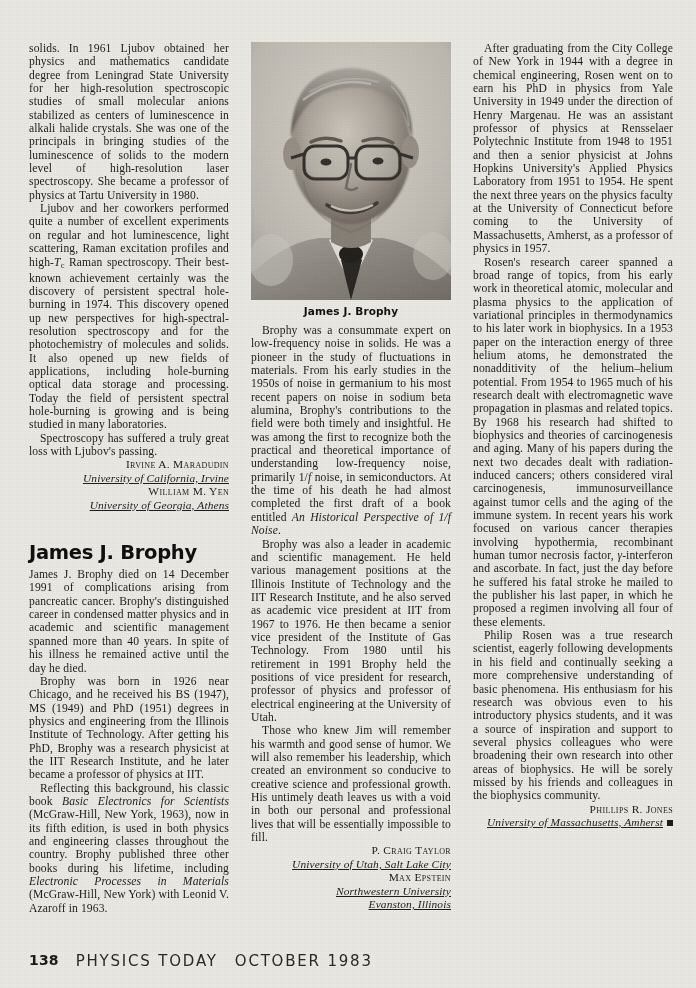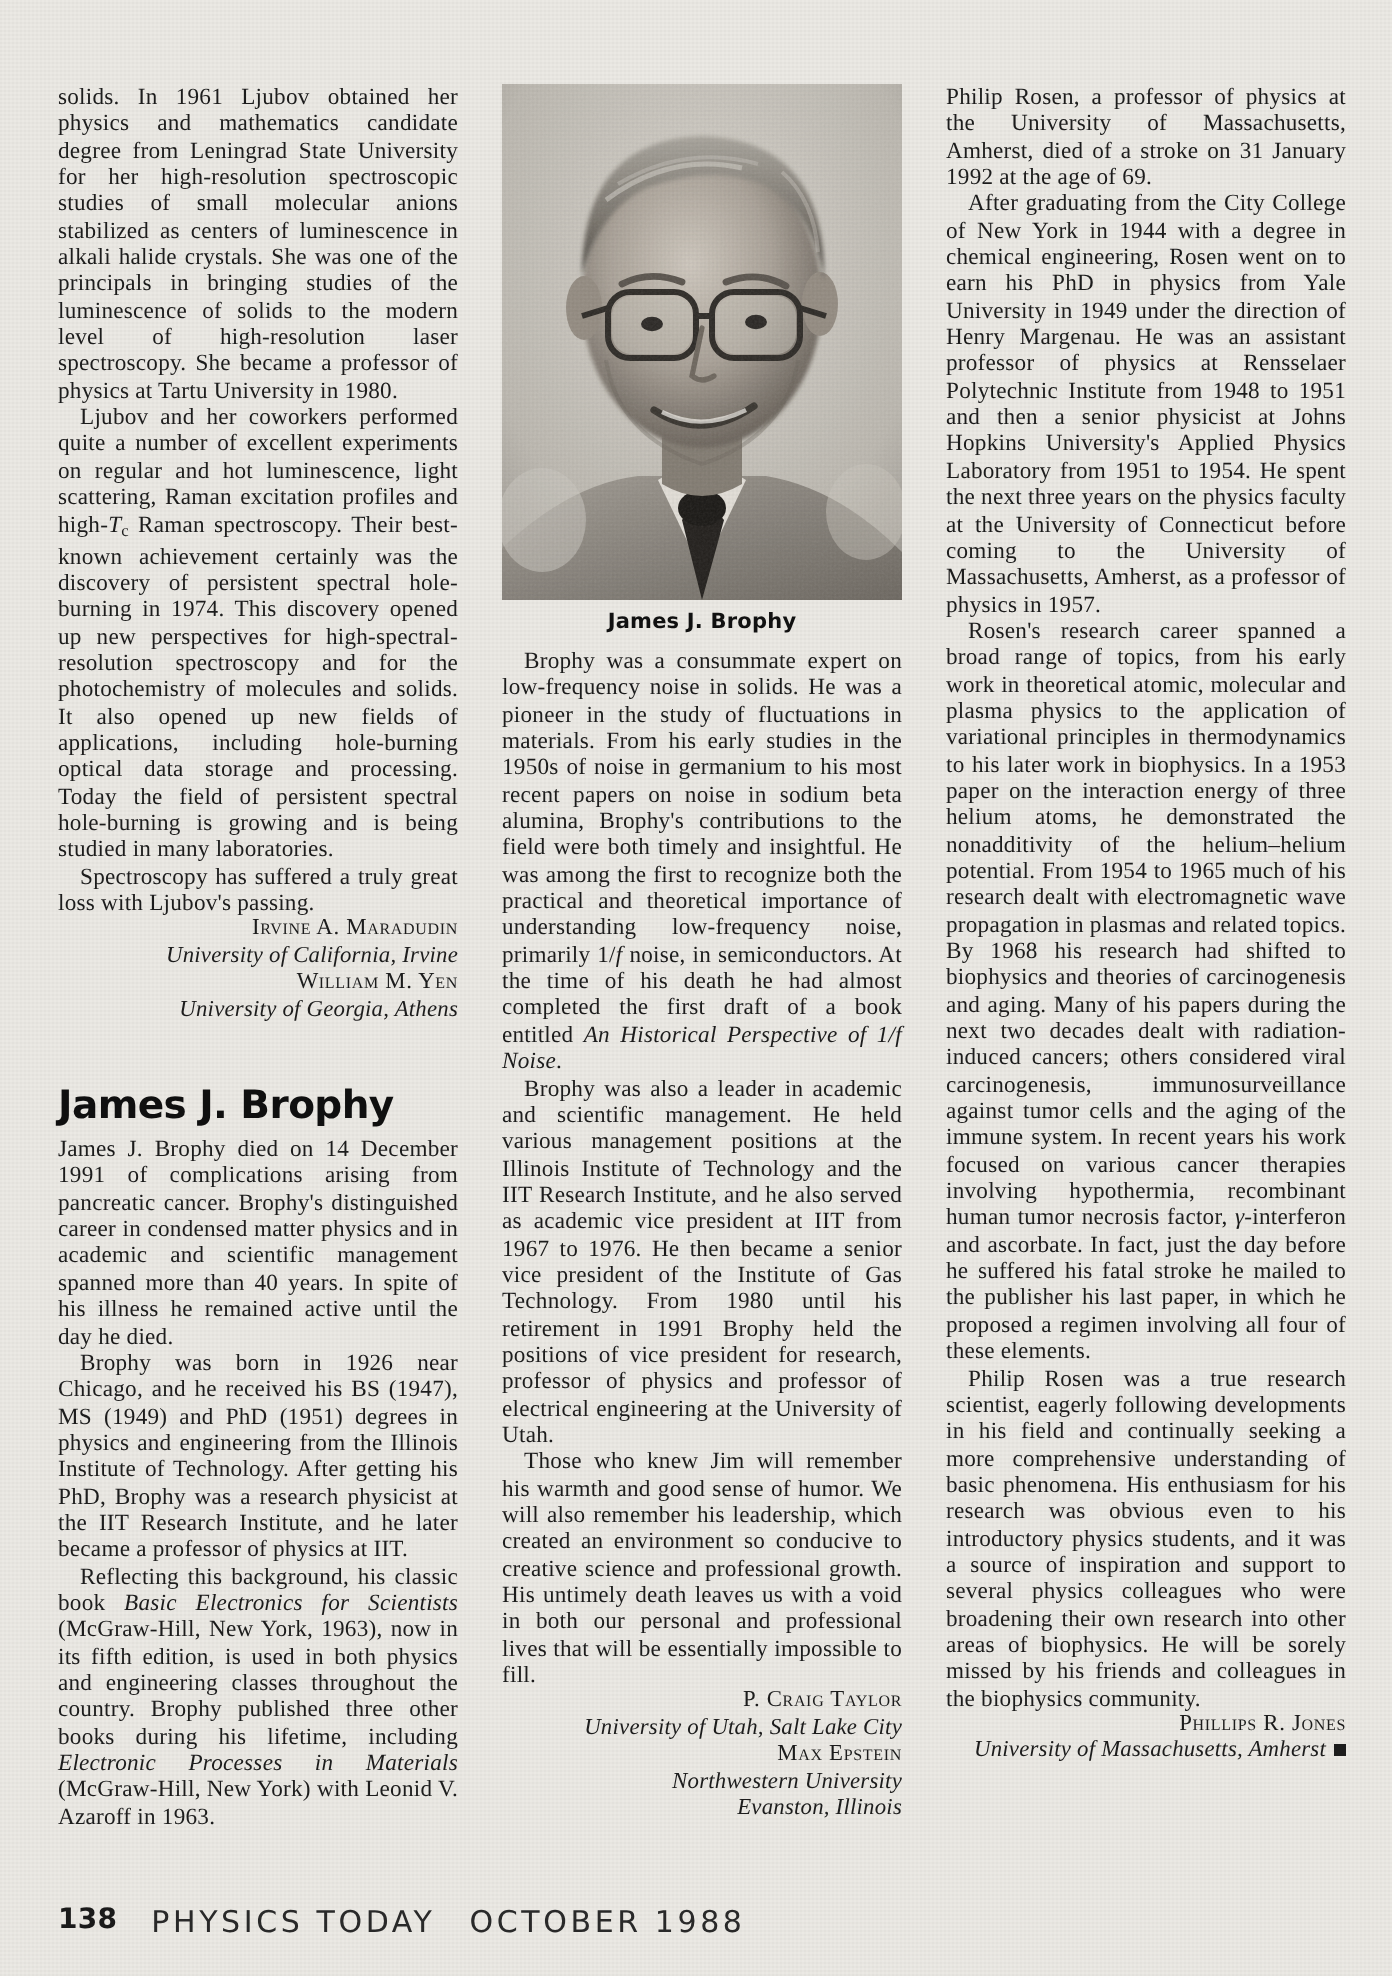--- a/index.html
+++ b/index.html
@@ -75,20 +75,21 @@
     font-size: 11.4px;
     line-height: 13.4px;
     margin: 0;
   }
   .sig .name {
     font-variant: small-caps;
     letter-spacing: 0.03em;
   }
   .sig .affil {
     font-style: italic;
+    text-decoration: underline;
   }
   .endmark {
     display: inline-block;
     width: 6px;
     height: 6px;
     background: #1d1d1d;
     margin-left: 4px;
     vertical-align: 0px;
   }
   em, i { font-style: italic; }
@@ -271,34 +272,33 @@
       <p class="sig"><span class="name">P. Craig Taylor</span></p>
       <p class="sig"><span class="affil">University of Utah, Salt Lake City</span></p>
       <p class="sig"><span class="name">Max Epstein</span></p>
       <p class="sig"><span class="affil">Northwestern University</span></p>
       <p class="sig"><span class="affil">Evanston, Illinois</span></p>
     </div>
 
     <div class="col">
 
 
-      <p class="noindent">Philip Rosen, a professor of physics at the University of Massachusetts, Amherst, died of a stroke on 31 January 1992 at the age of 69.</p>
       <p class="indent">After graduating from the City College of New York in 1944 with a degree in chemical engineering, Rosen went on to earn his PhD in physics from Yale University in 1949 under the direction of Henry Margenau. He was an assistant professor of physics at Rensselaer Polytechnic Institute from 1948 to 1951 and then a senior physicist at Johns Hopkins University's Applied Physics Laboratory from 1951 to 1954. He spent the next three years on the physics faculty at the University of Connecticut before coming to the University of Massachusetts, Amherst, as a professor of physics in 1957.</p>
 
       <p class="indent"><span>Rosen's research career spanned a broad range of topics, from his early work in theoretical atomic, molecular and plasma physics to the application of variational principles in thermodynamics to his later work in biophysics. In a 1953 paper on the interaction energy of three helium atoms, he demonstrated the nonadditivity of the helium–helium potential. From 1954 to 1965 much of his research dealt with electromagnetic wave propagation in plasmas and related topics. By 1968 his research had shifted to biophysics and theories of carcinogenesis and aging. Many of his papers during the next two decades dealt with radiation-induced cancers; others considered viral carcinogenesis, immunosurveillance against tumor cells and the aging of the immune system. In recent years his work focused on various cancer therapies involving hypothermia, recombinant human tumor necrosis factor, </span><i>γ</i><span>-interferon and ascorbate. In fact, just the day before he suffered his fatal stroke he mailed to the publisher his last paper, in which he proposed a regimen involving all four of these elements.</span></p>
 
       <p class="indent">Philip Rosen was a true research scientist, eagerly following developments in his field and continually seeking a more comprehensive understanding of basic phenomena. His enthusiasm for his research was obvious even to his introductory physics students, and it was a source of inspiration and support to several physics colleagues who were broadening their own research into other areas of biophysics. He will be sorely missed by his friends and colleagues in the biophysics community.</p>
 
       <p class="sig"><span class="name">Phillips R. Jones</span></p>
       <p class="sig"><span class="affil">University of Massachusetts, Amherst</span><span class="endmark"></span></p>
     </div>
 
   </div>
 
   <div class="footer">
     <span class="folio">138</span>
     <span class="footer-label">PHYSICS TODAY</span>
-    <span class="footer-label">OCTOBER 1988</span>
+    <span class="footer-label">OCTOBER 1983</span>
   </div>
 
 </div>
 
 <div class="paper-grain"></div>
 
 </body></html>

